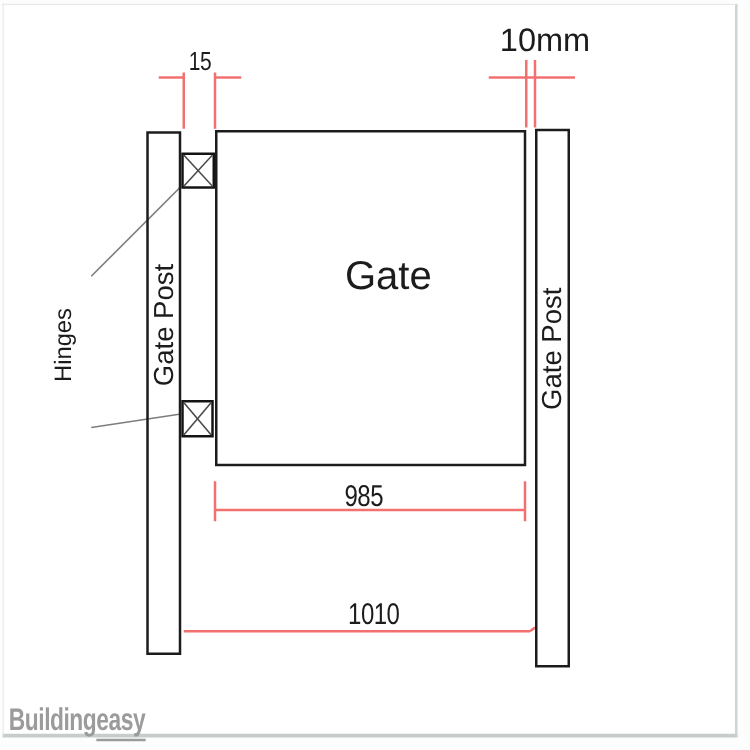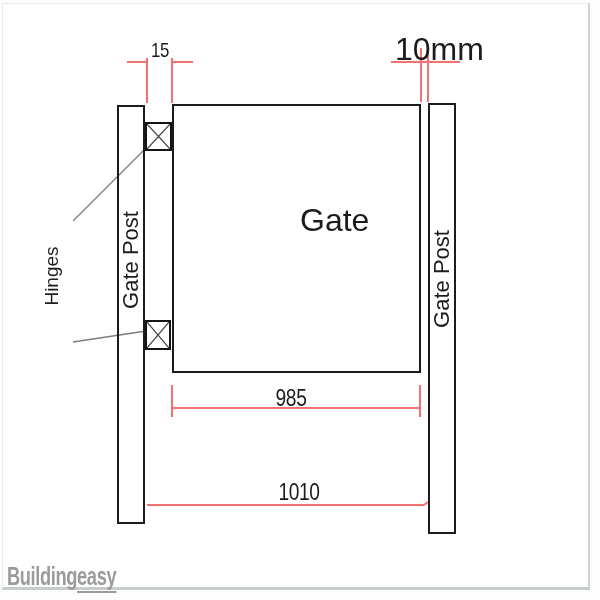--- a/index.html
+++ b/index.html
@@ -32,24 +32,24 @@
   svg.overlay{position:absolute;left:0;top:0;width:600px;height:600px;pointer-events:none;}
   .dim-line{stroke:#f17070;stroke-width:2;}
   .leader{stroke:#7d7d7d;stroke-width:1.3;}
   .hinge-x{stroke:#4a4a4a;stroke-width:1.2;}
   .label{position:absolute;white-space:nowrap;}
   .dim-num{
     font-size:24px;letter-spacing:-0.5px;text-align:center;
     transform:scaleX(0.8);transform-origin:center;
   }
   #dim-15{left:134px;top:38px;width:52px;font-size:21px;}
-  #dim-10mm{left:395px;top:17px;width:82px;font-size:32px;text-align:center;margin-top:14px;}
+  #dim-10mm{left:395px;top:17px;width:82px;font-size:26px;text-align:center;}
   #dim-985{left:260px;top:384px;width:62px;}
   #dim-1010{left:263px;top:478px;width:72px;}
-  #gate-label{left:300px;top:202px;font-size:32px;}
+  #gate-label{left:276px;top:202px;font-size:32px;}
   .vlabel{
     position:absolute;display:flex;align-items:center;justify-content:center;
     transform:rotate(-90deg);transform-origin:center;white-space:nowrap;
   }
   #left-post-label {left:76px;top:247px;width:110px;height:26px;font-size:22px;}
   #right-post-label{left:387px;top:266px;width:110px;height:26px;font-size:22px;}
   #hinges-label    {left:12px;top:265px;width:80px;height:22px;font-size:19px;}
   #watermark{
     position:absolute;left:7px;top:562px;
     font-size:25px;font-weight:bold;color:#9b9b9b;

